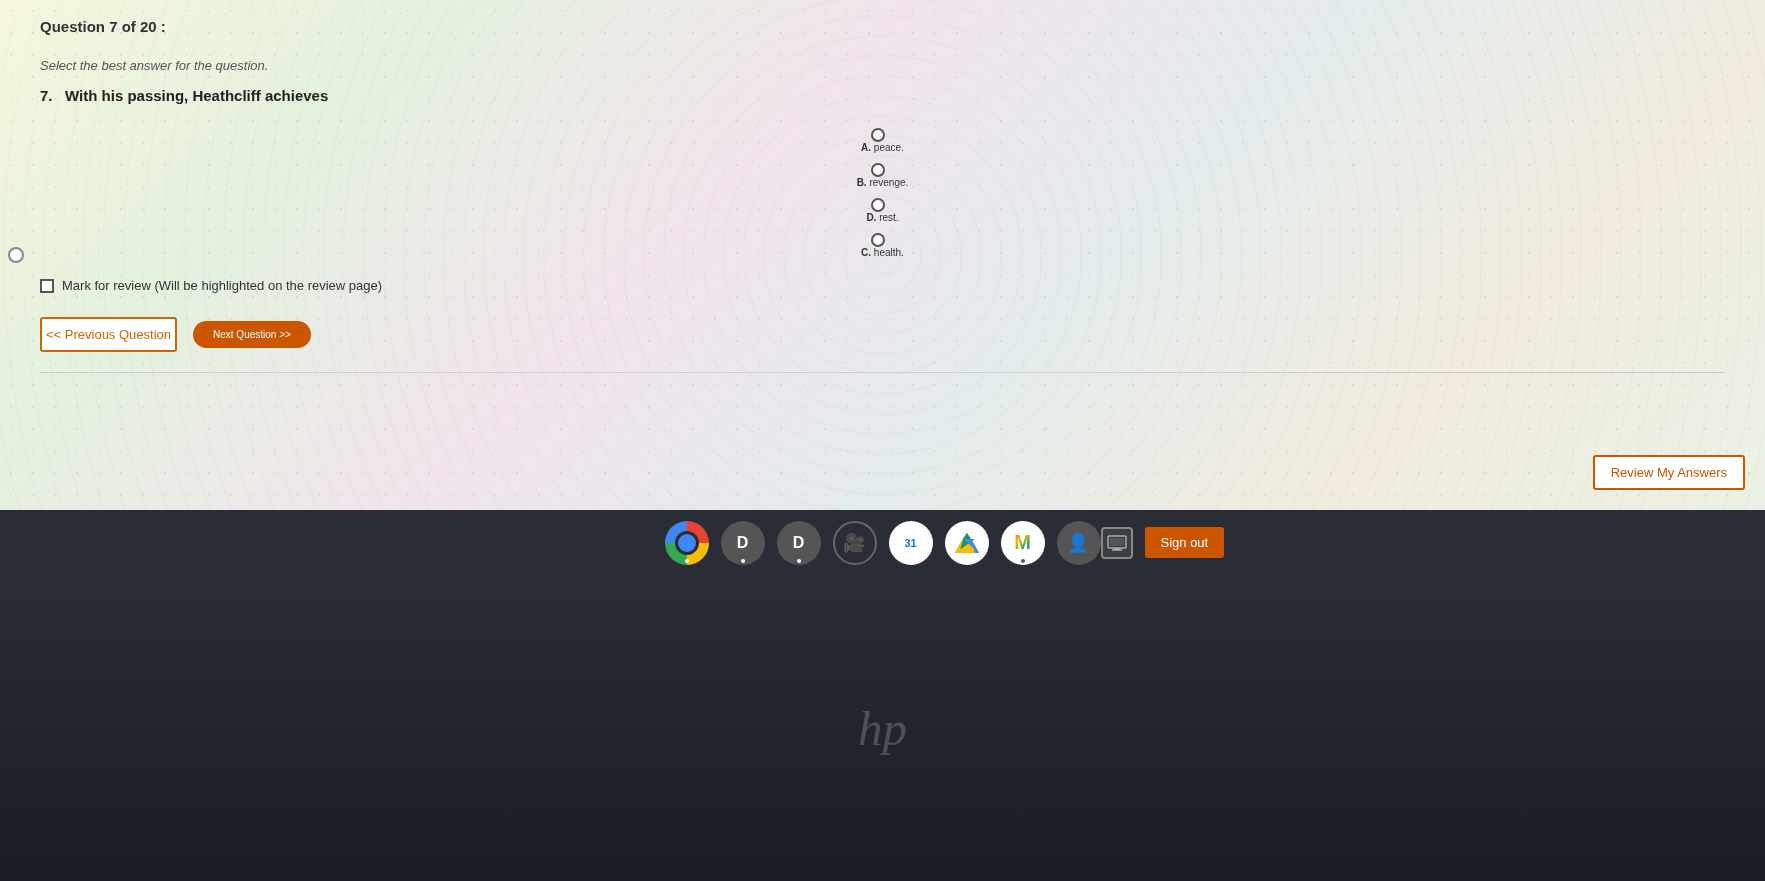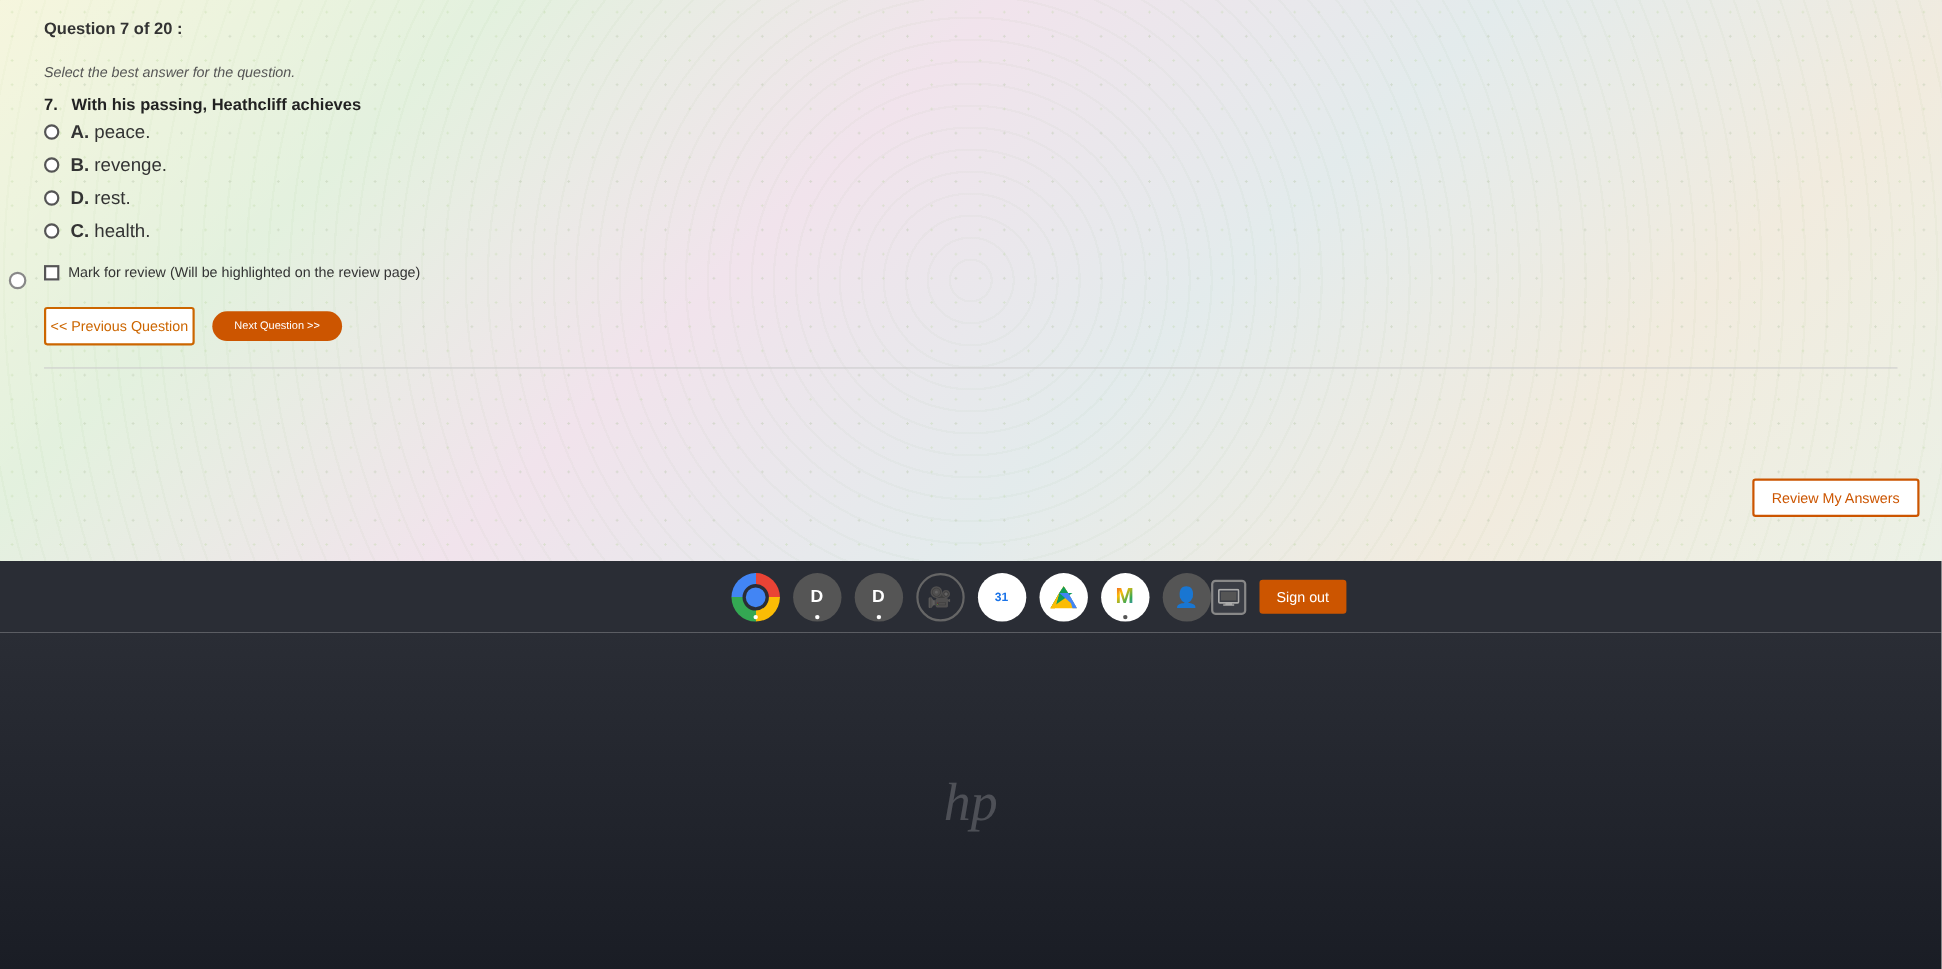--- a/index.html
+++ b/index.html
@@ -41,34 +41,35 @@
       font-style: italic;
       font-size: 13px;
       color: #555;
       margin-bottom: 14px;
     }
 
     .question-text {
       font-size: 15px;
       font-weight: bold;
       color: #222;
-      margin-bottom: 6px;
+      margin-bottom: 24px;
     }
 
     .answer-options {
       list-style: none;
       margin-bottom: 20px;
     }
 
     .answer-options li {
       display: flex;
       align-items: center;
       margin-bottom: 10px;
-      font-size: 17px;
+      font-size: 10px;
       color: #333;
+      flex-direction: column;
     }
 
     .answer-options li .radio-circle {
       width: 14px;
       height: 14px;
       border: 2px solid #555;
       border-radius: 50%;
       margin-right: 10px;
       flex-shrink: 0;
       background: white;
@@ -121,21 +122,21 @@
     .divider-line {
       width: 100%;
       height: 1px;
       background: #ccc;
       margin-top: 20px;
     }
 
     
     .review-btn-container {
       position: absolute;
-      bottom: 40px;
+      bottom: 20px;
       right: 20px;
     }
 
     .btn-review {
       padding: 8px 16px;
       border: 2px solid #cc5500;
       background: white;
       color: #cc5500;
       font-size: 13px;
       cursor: pointer;

